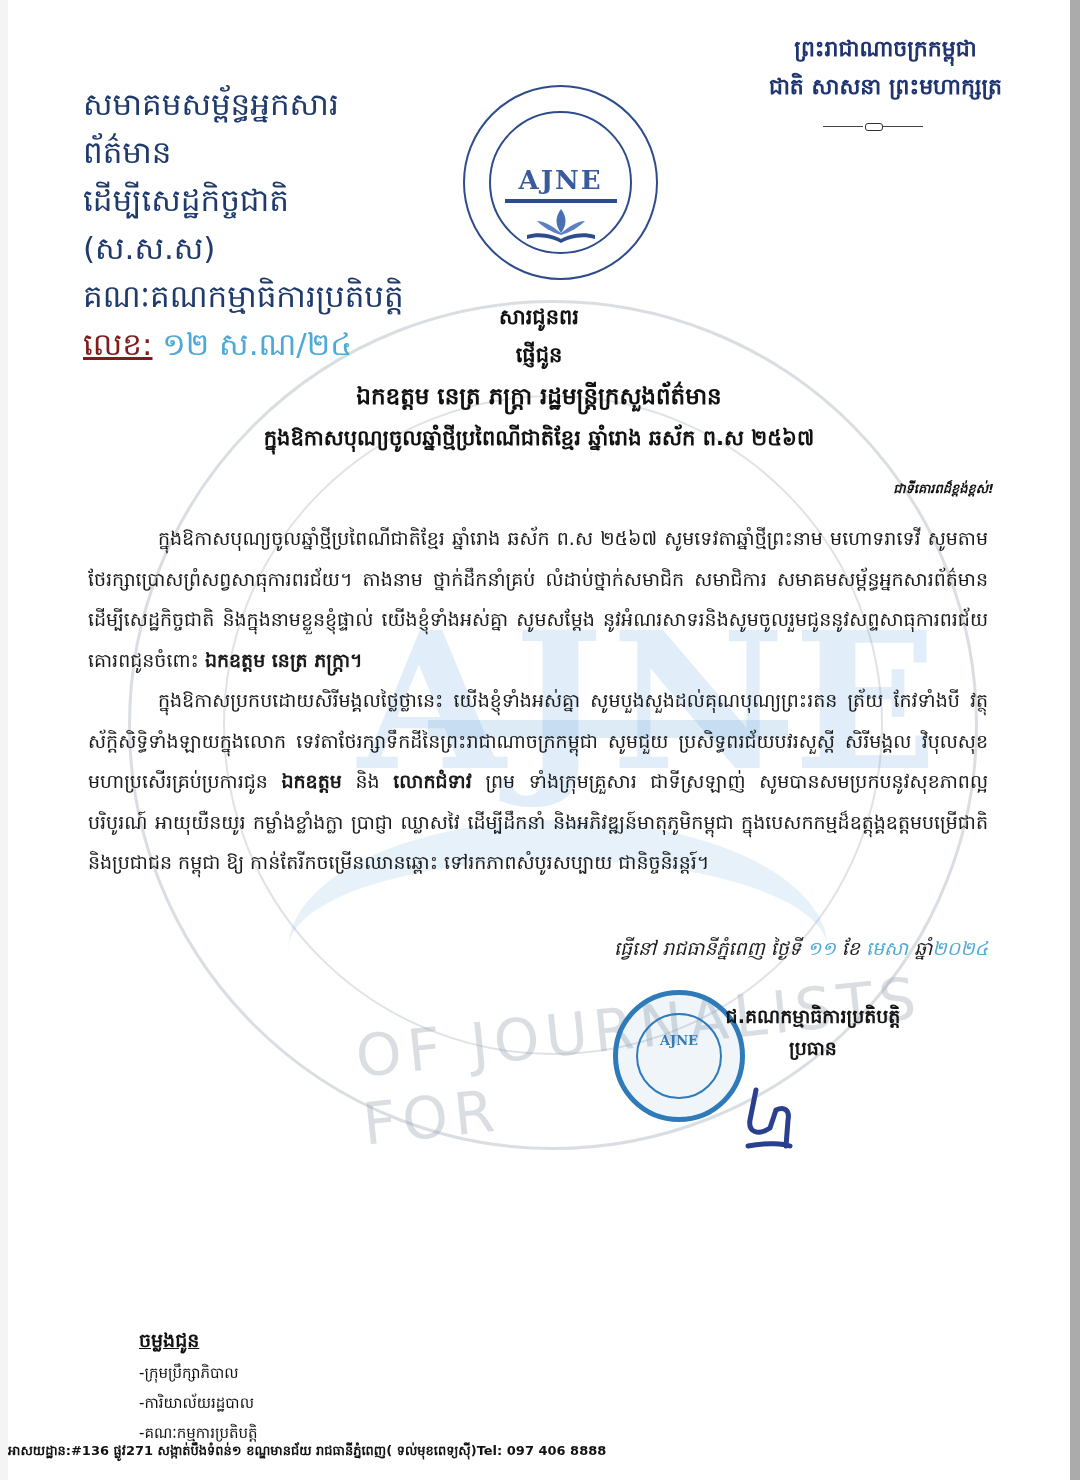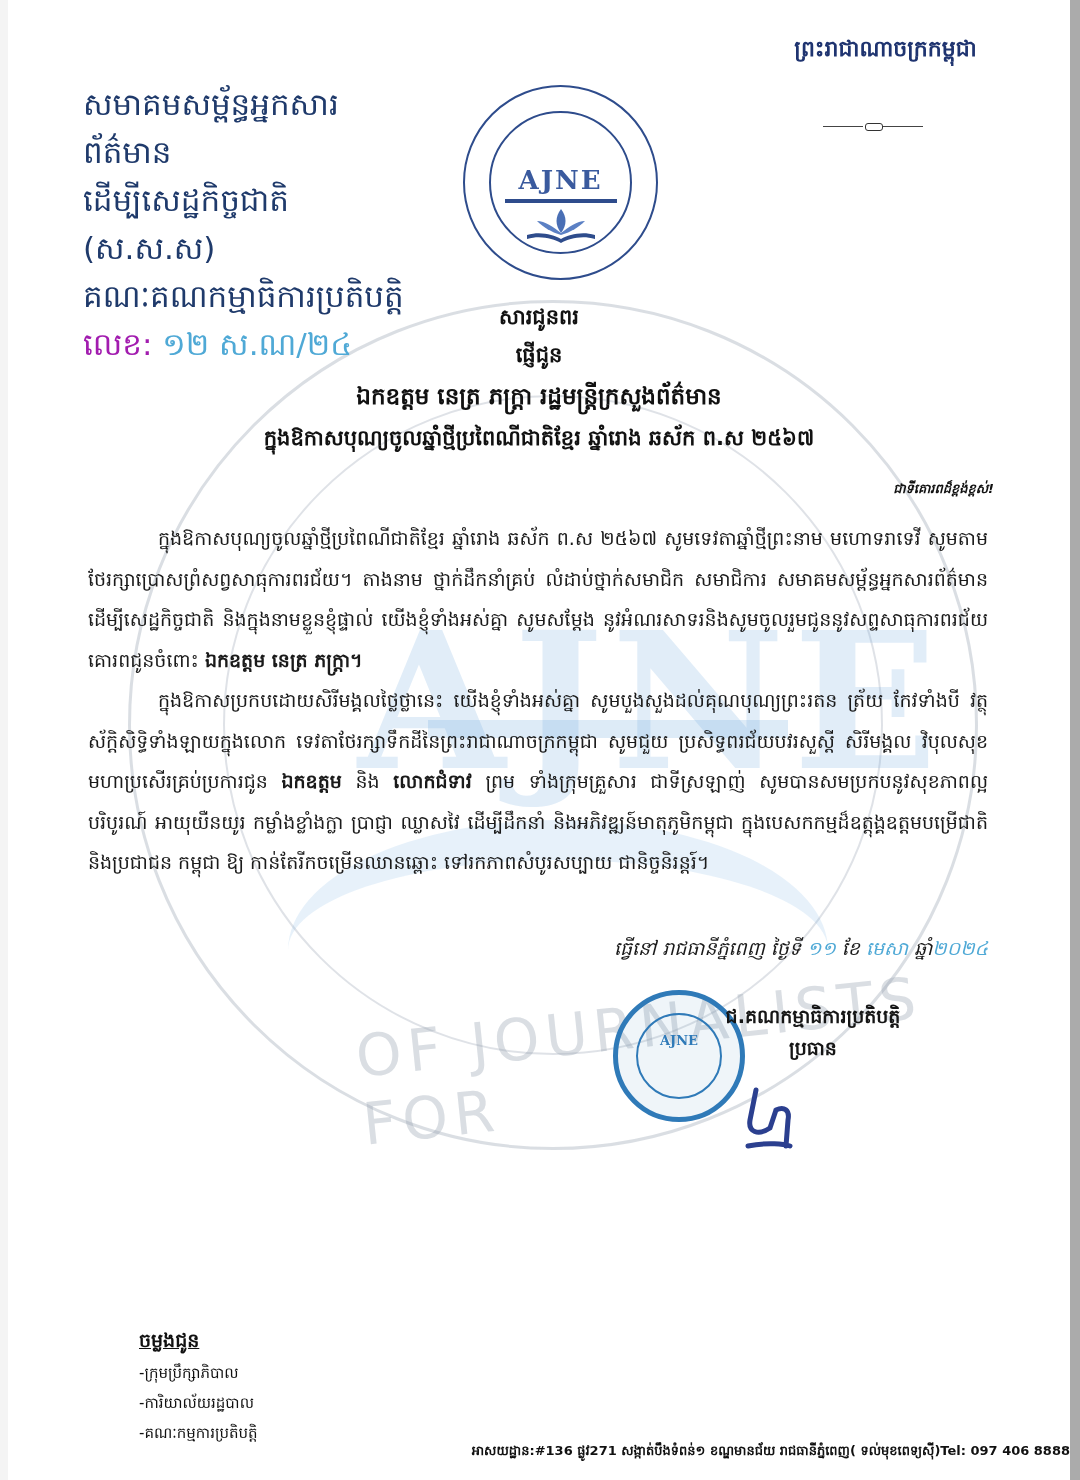--- a/index.html
+++ b/index.html
@@ -61,21 +61,21 @@
   .kingdom-ornament {
     position: absolute; left: 815px; top: 122px; width: 100px; height: 10px;
   }
   .kingdom-ornament .line { position: absolute; top: 4px; height: 1px; background: #444; }
   .kingdom-ornament .dot { position:absolute; left: 42px; top: 1px; width: 16px; height: 6px; border: 1px solid #333; border-radius: 3px; }
 
   .org {
     position: absolute; left: 75px; top: 80px; width: 340px;
     color: #1f3a6b; font-size: 31px; line-height: 48px;
   }
-  .org .ref-label { color: #a21caf; }
+  .org .ref-label { color: #7f1d1d; text-decoration: underline; }
   .org .ref-value { color: #4fa9d6; }
 
   .logo {
     position: absolute; left: 455px; top: 85px; width: 195px; height: 195px;
   }
   .logo-ring {
     position: absolute; inset: 0; border-radius: 50%; border: 2px solid #2e4c8c; box-sizing: border-box;
   }
   .logo-ring-inner {
     position: absolute; left: 26px; top: 26px; width: 143px; height: 143px;
@@ -140,40 +140,41 @@
     font-weight: bold; font-size: 22px; color: #2a3d6b;
   }
 
   .cc {
     position: absolute; left: 95px; top: 1322px; width: 260px;
     font-size: 15px; line-height: 30px; color: #111; margin-left: 36px;
   }
   .cc-title { font-weight: bold; font-size: 19px; text-decoration: underline; line-height: 36px; }
 
   .footer {
-    position: absolute; left: 0; top: 1442px; width: 1062px; text-align: right;
+    position: absolute; left: 0; top: 1442px; width: 1062px; text-align: left;
     font-weight: bold; font-size: 13px; color: #111;
   }
 </style>
 </head>
 <body>
 
 <div class="page">
 
   <div class="watermark">
     <div class="wm-circle-outer"></div>
     <div class="wm-circle-inner"></div>
     <div class="wm-letters">AJNE</div>
     <div class="wm-band"></div>
     <div class="wm-arc"></div>
     <div class="wm-bottom-text">OF JOURNALISTS FOR</div>
   </div>
 
   <div class="kingdom">
     <div>ព្រះរាជាណាចក្រកម្ពុជា</div>
+    <div>ជាតិ សាសនា ព្រះមហាក្សត្រ</div>
   </div>
   <div class="kingdom-ornament">
     <div class="line" style="left:0;width:40px;"></div>
     <div class="dot"></div>
     <div class="line" style="left:60px;width:40px;"></div>
   </div>
 
   <div class="org">
     <div>សមាគមសម្ព័ន្ធអ្នកសារព័ត៌មាន</div>
     <div>ដើម្បីសេដ្ឋកិច្ចជាតិ (ស.ស.ស)</div>

